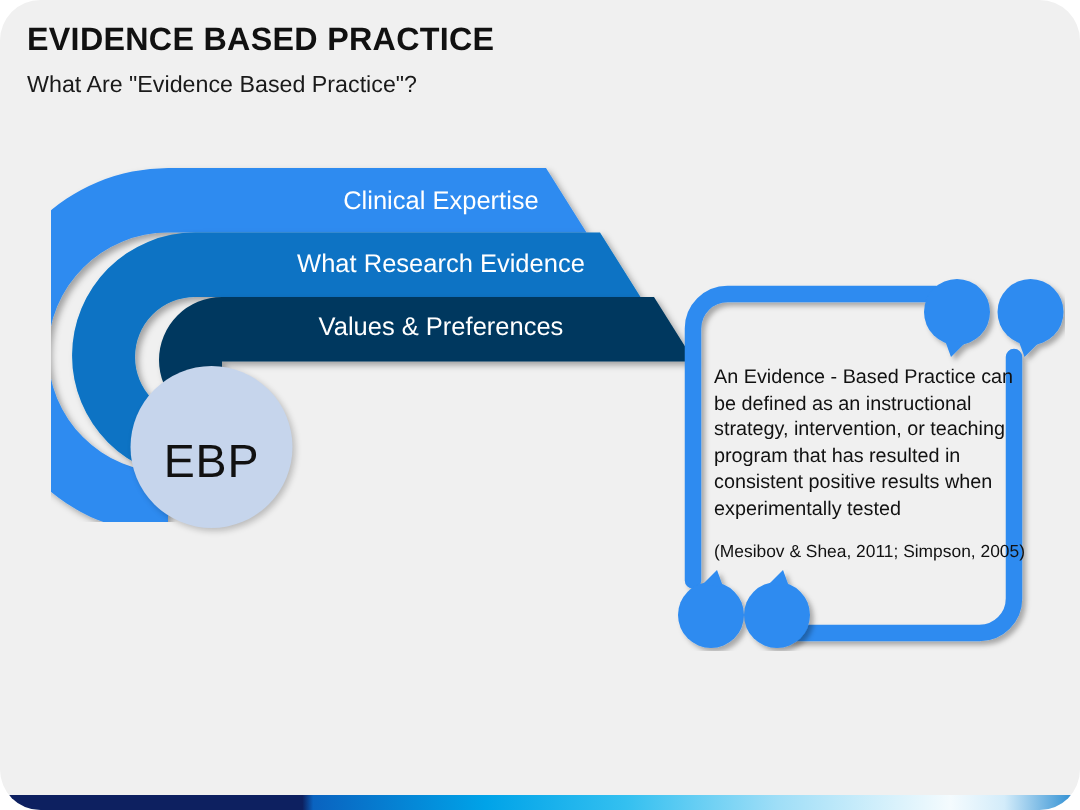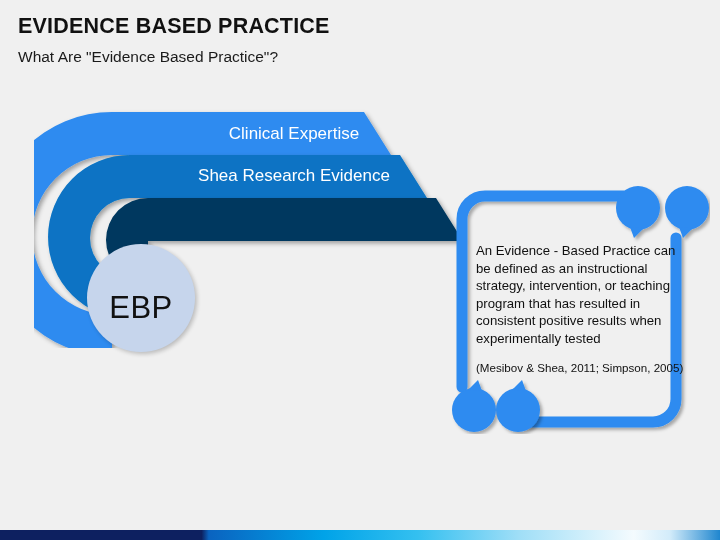--- a/index.html
+++ b/index.html
@@ -10,20 +10,21 @@
   }
   body {
     font-family: "Liberation Sans", sans-serif;
   }
   #slide {
     position: relative;
     width: 720px;
     height: 540px;
     background: #f0f0f0;
     overflow: hidden;
+    border-radius: 27px;
   }
 
   
   #title {
     position: absolute;
     left: 18px;
     top: 14px;
     font-size: 21.5px;
     font-weight: bold;
     letter-spacing: 0.2px;
@@ -158,21 +159,22 @@
                  L 402 100
                  L 429 143
                  L 114 143
                  A 1 1 0 0 0 114 143
                  L 114 184
                  A 41 41 0 0 1 114 100 Z" fill="#06395f"></path>
       </g>
     </svg>
 
     <div class="band-label" id="label-clinical">Clinical Expertise</div>
-    <div class="band-label" id="label-research">Shea Research Evidence</div>
+    <div class="band-label" id="label-research">What Research Evidence</div>
+    <div class="band-label" id="label-values">Values &amp; Preferences</div>
 
     <div id="ebp-circle" style="background: rgb(198, 213, 236);">
       <span id="ebp-text" style="color: rgb(17, 17, 17);">EBP</span>
     </div>
   </div>
 
   <div id="quotebox">
     <svg width="262" height="252" viewBox="0 0 262 252" xmlns="http://www.w3.org/2000/svg">
       <defs>
         <filter id="shadowB" x="-30%" y="-30%" width="180%" height="180%">

